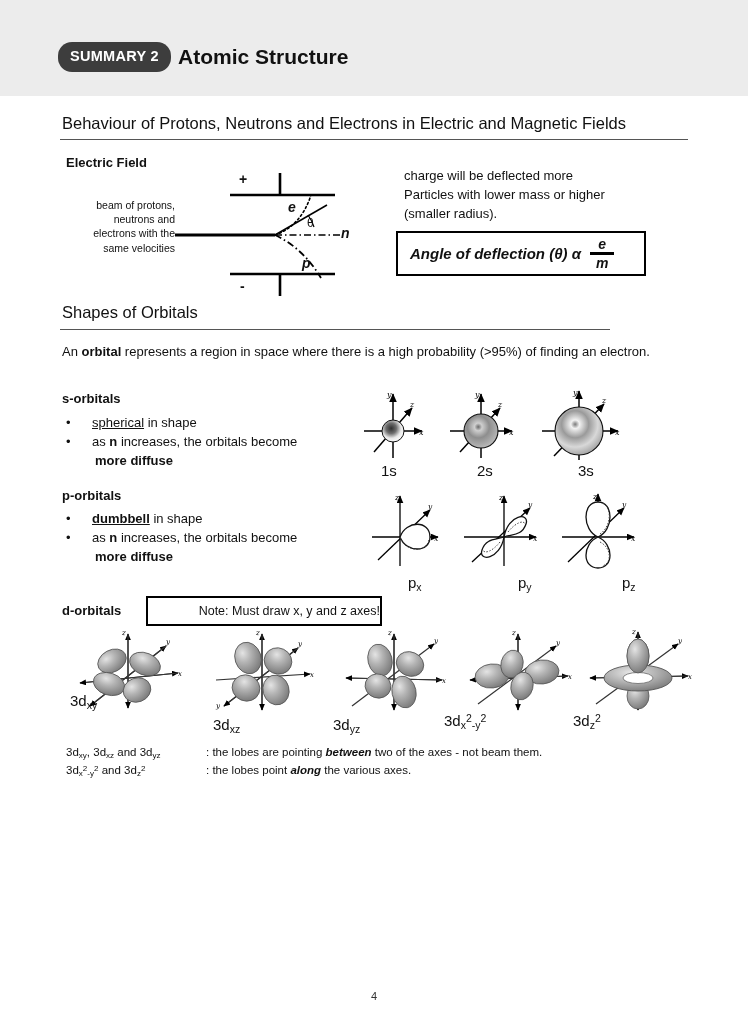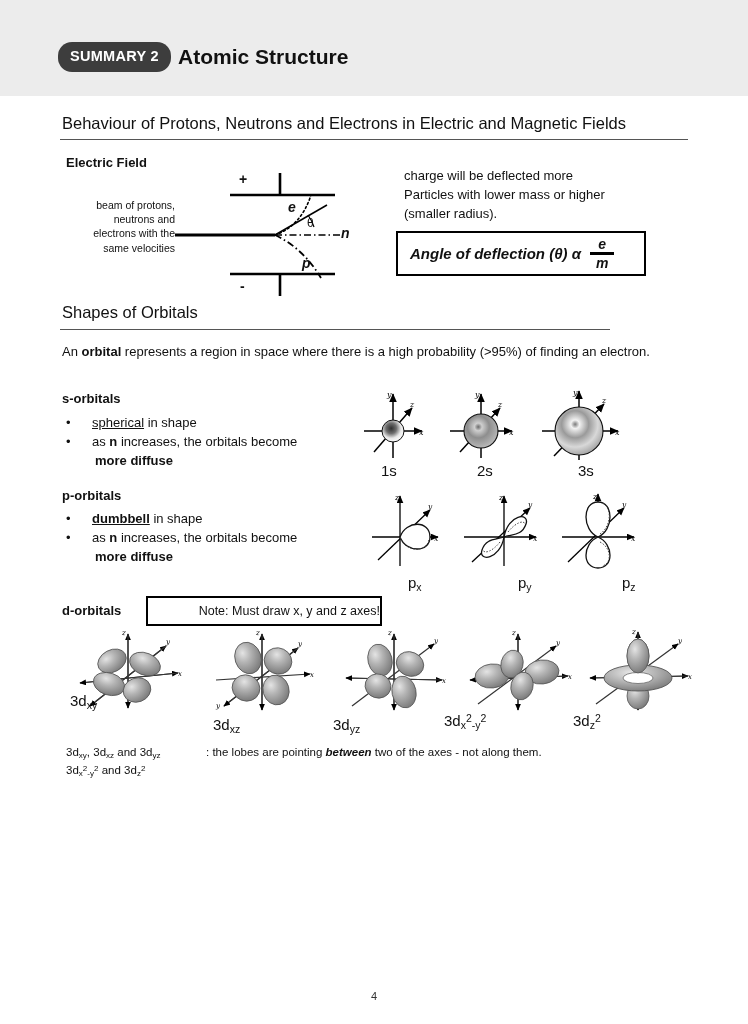--- a/index.html
+++ b/index.html
@@ -403,22 +403,23 @@
 
   <div class="dlabel" style="left:70px;top:692px;"><span>3d</span><sub>xy</sub></div>
   <div class="dlabel" style="left:213px;top:716px;"><span>3d</span><sub>xz</sub></div>
   <div class="dlabel" style="left:333px;top:716px;"><span>3d</span><sub>yz</sub></div>
   <div class="dlabel" style="left:444px;top:712px;"><span>3d</span><sub>x</sub><sup>2</sup><sub>-y</sub><sup>2</sup></div>
   <div class="dlabel" style="left:573px;top:712px;"><span>3d</span><sub>z</sub><sup>2</sup></div>
 
   <div style="position:absolute;left:66px;top:744px;width:600px;font-size:11.5px;line-height:1.5;">
     <div style="display:flex;">
       <div style="width:140px;"><span>3d</span><sub>xy</sub><span>, 3d</span><sub>xz</sub><span> and 3d</span><sub>yz</sub></div>
-      <div><span>:</span><span> the lobes are pointing </span><span class="bi">between</span><span> two of the axes - not along them.</span></div>
+      <div><span>:</span><span> the lobes are pointing </span><span class="bi">between</span><span> two of the axes - not beam them.</span></div>
     </div>
     <div style="display:flex;">
       <div style="width:140px;"><span>3d</span><sub>x</sub><sup>2</sup><sub>-y</sub><sup>2</sup><span> and 3d</span><sub>z</sub><sup>2</sup></div>
+      <div><span>:</span><span> the lobes point </span><span class="bi">along</span><span> the various axes.</span></div>
     </div>
   </div>
 
   <div class="page-num">4</div>
 
 </div>
 
 </body></html>

